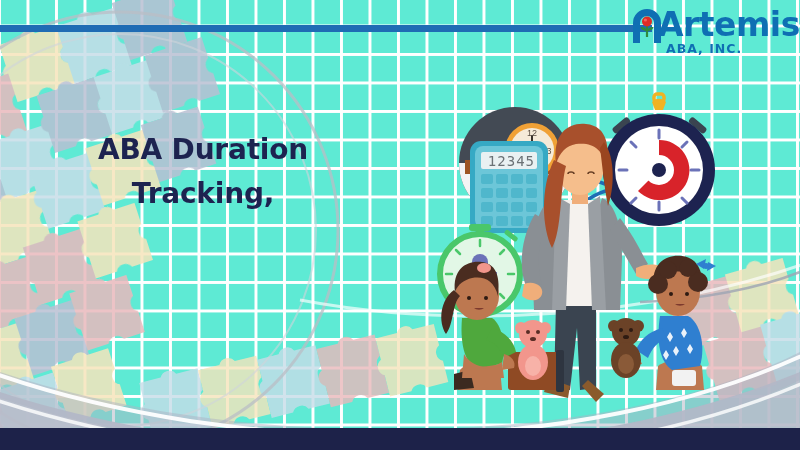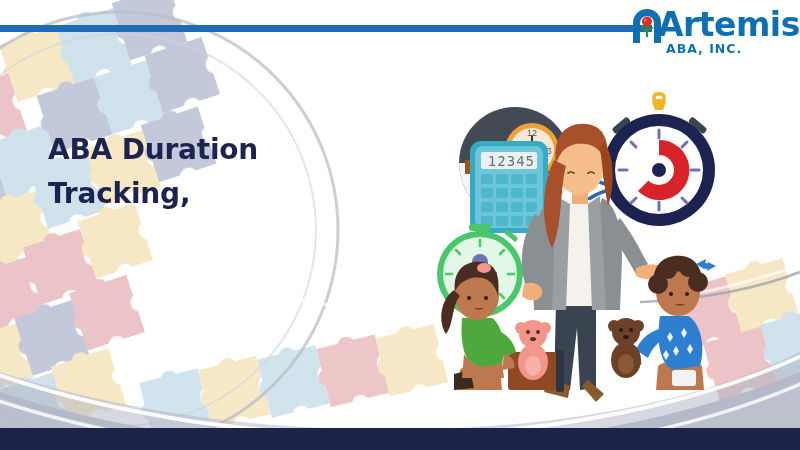--- a/index.html
+++ b/index.html
@@ -1,21 +1,21 @@
 <!DOCTYPE html>
 <html><head>
 <meta charset="utf-8">
 <style>
   html,body{margin:0;padding:0;}
   body{
     width:800px;height:450px;overflow:hidden;
     font-family:"Liberation Sans", sans-serif;
     background:#e7e8ea;
   }
-  #stage{position:relative;width:800px;height:450px;overflow:hidden;background:#ffffff;}
+  #stage{position:relative;width:800px;height:450px;overflow:hidden;background:#5eead4;}
 
   
   .grid{
     position:absolute;left:0;top:0;width:800px;height:450px;
     background-image:
       linear-gradient(to right,#ffffff 0 3px,transparent 3px 100%),
       linear-gradient(to bottom,#ffffff 0 3px,transparent 3px 100%);
     background-size:28.5px 28.5px;
     background-position:-2px -4px;
   }
@@ -47,20 +47,21 @@
     position:absolute;left:44px;top:36px;
     font-size:12.5px;font-weight:bold;letter-spacing:1px;
     color:#0f6fb3;line-height:13px;
     font-family:"DejaVu Sans", sans-serif;
   }
   .logo-arch{position:absolute;left:8px;top:1px;width:34px;height:36px;}
 
   
   .headline{
     position:absolute;left:48px;top:128px;width:310px;
+    text-align:center;
     color:#1d2350;
     font-size:28px;font-weight:bold;line-height:44px;
     letter-spacing:-0.2px;
     font-family:"DejaVu Sans", sans-serif;
   }
   .headline div{white-space:nowrap;}
 
   
   .illo{position:absolute;left:420px;top:78px;width:380px;height:350px;}
 </style>

